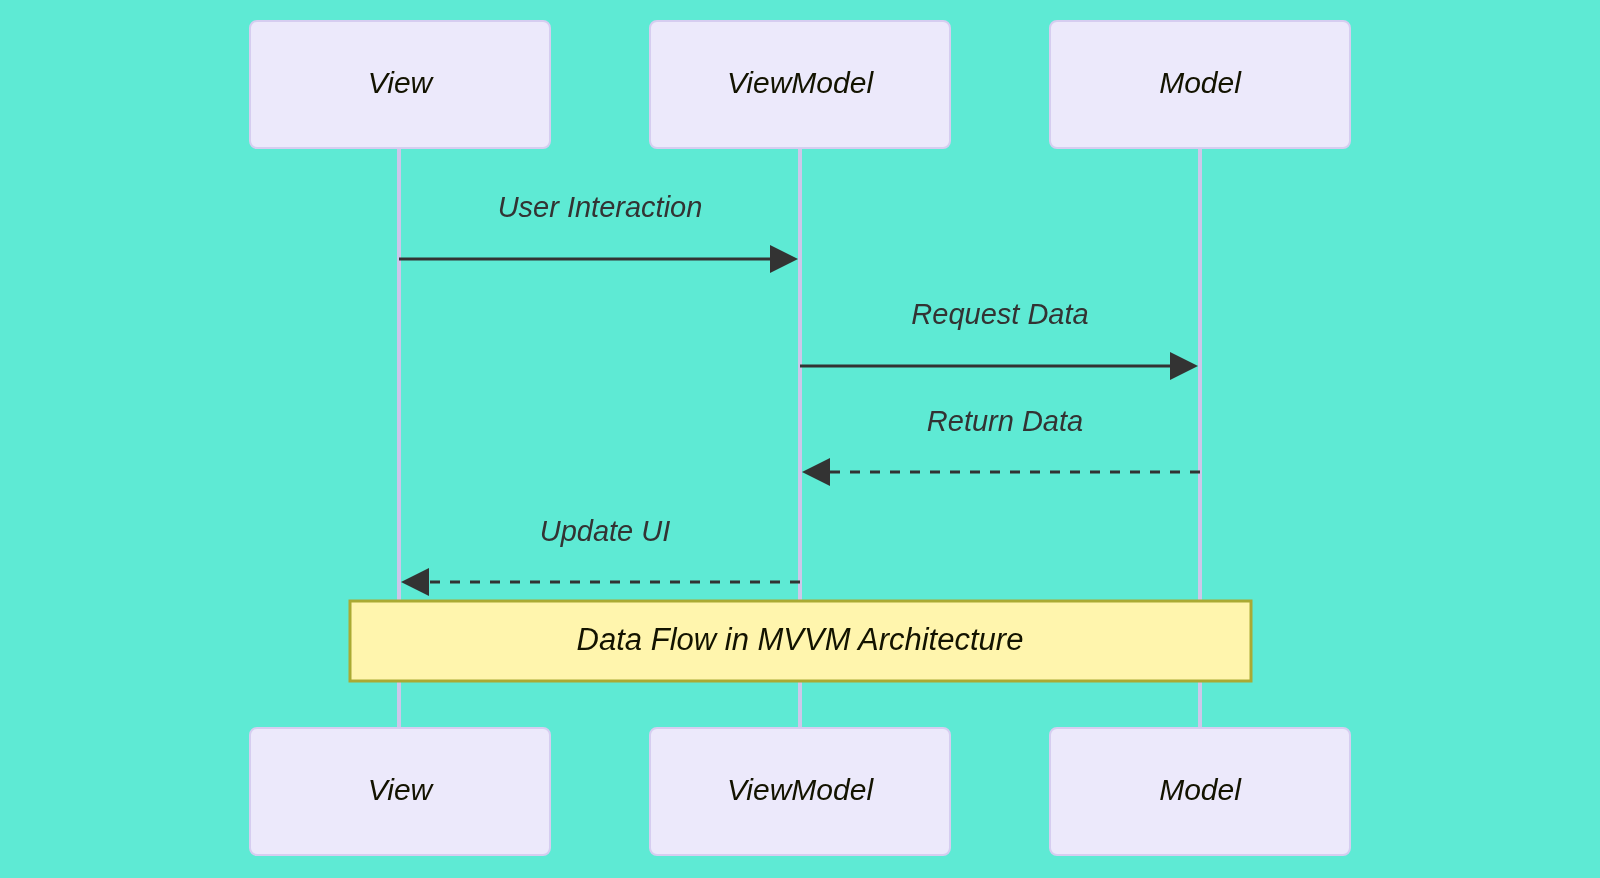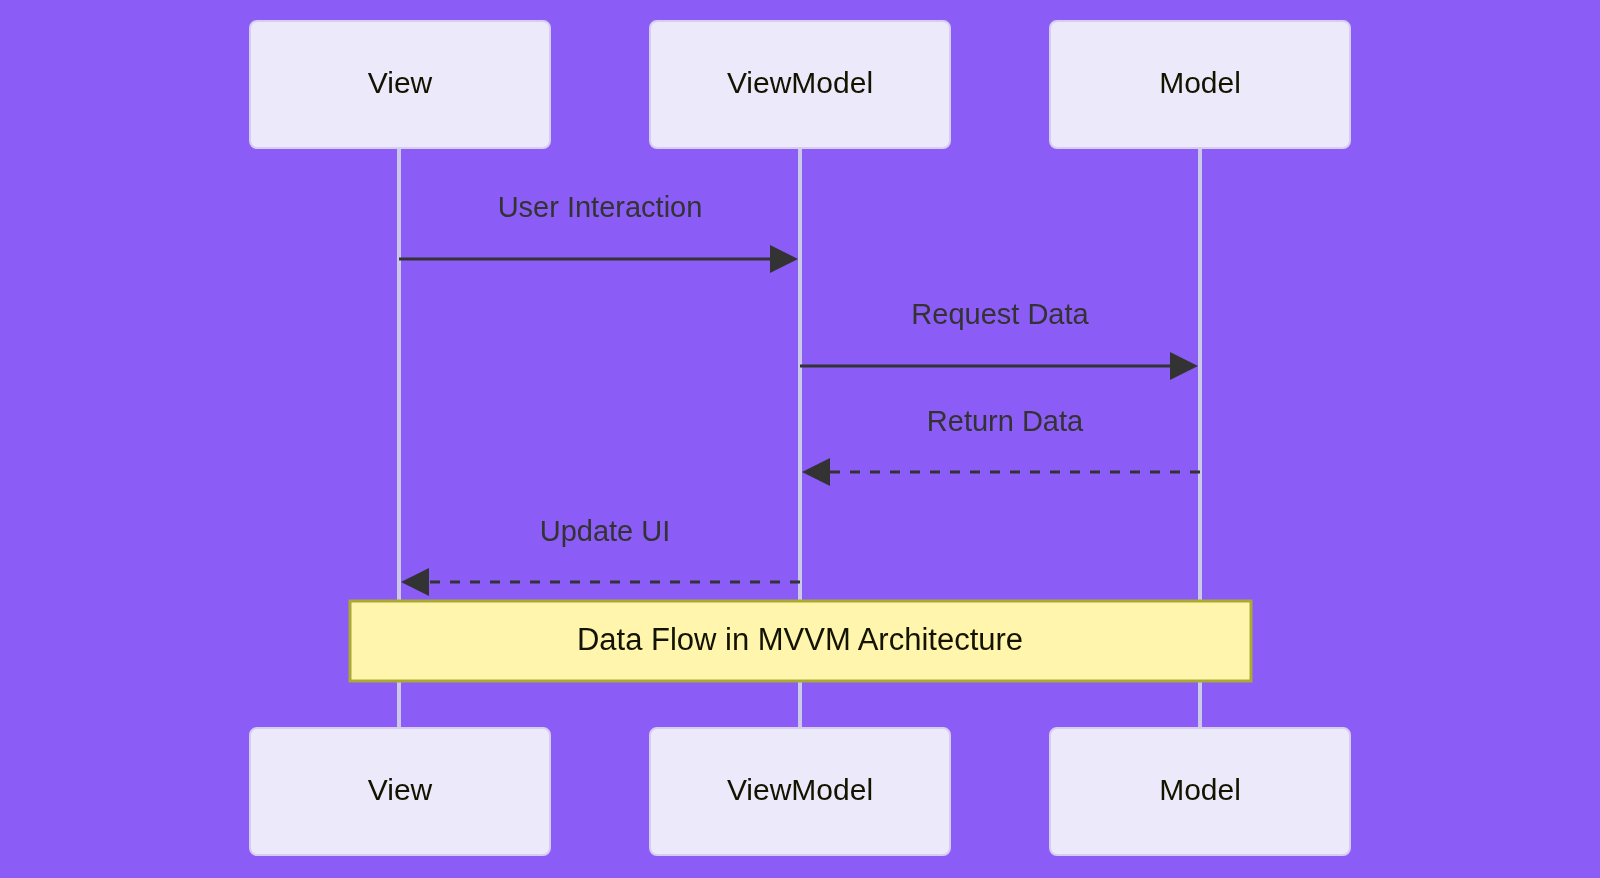--- a/index.html
+++ b/index.html
@@ -7,22 +7,23 @@
     padding: 0;
     background: #ffffff;
   }
   body {
     font-family: "Liberation Sans", "DejaVu Sans", sans-serif;
   }
   #diagram-root {
     position: relative;
     width: 1600px;
     height: 878px;
-    background: #8b5cf6;
+    background: #5eead4;
     overflow: hidden;
+    font-style: italic;
   }
   #sequence-svg {
     position: absolute;
     top: 0;
     left: 0;
     width: 1600px;
     height: 878px;
     display: block;
   }
   .participant-box {

